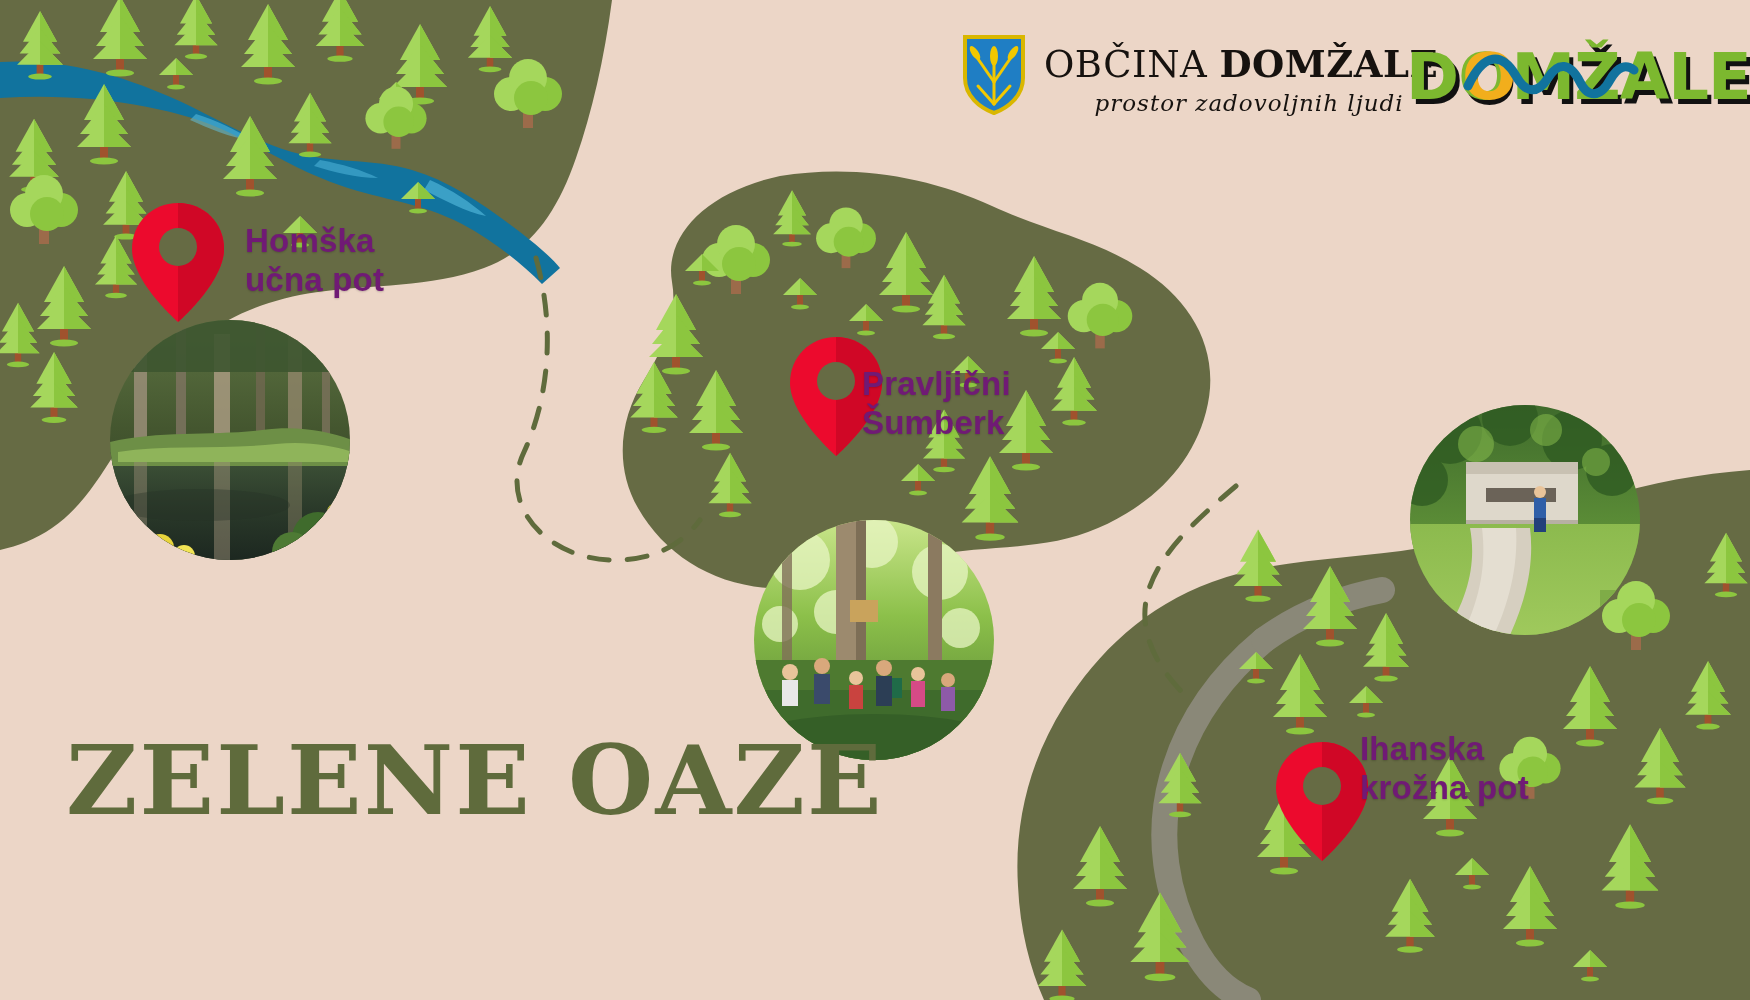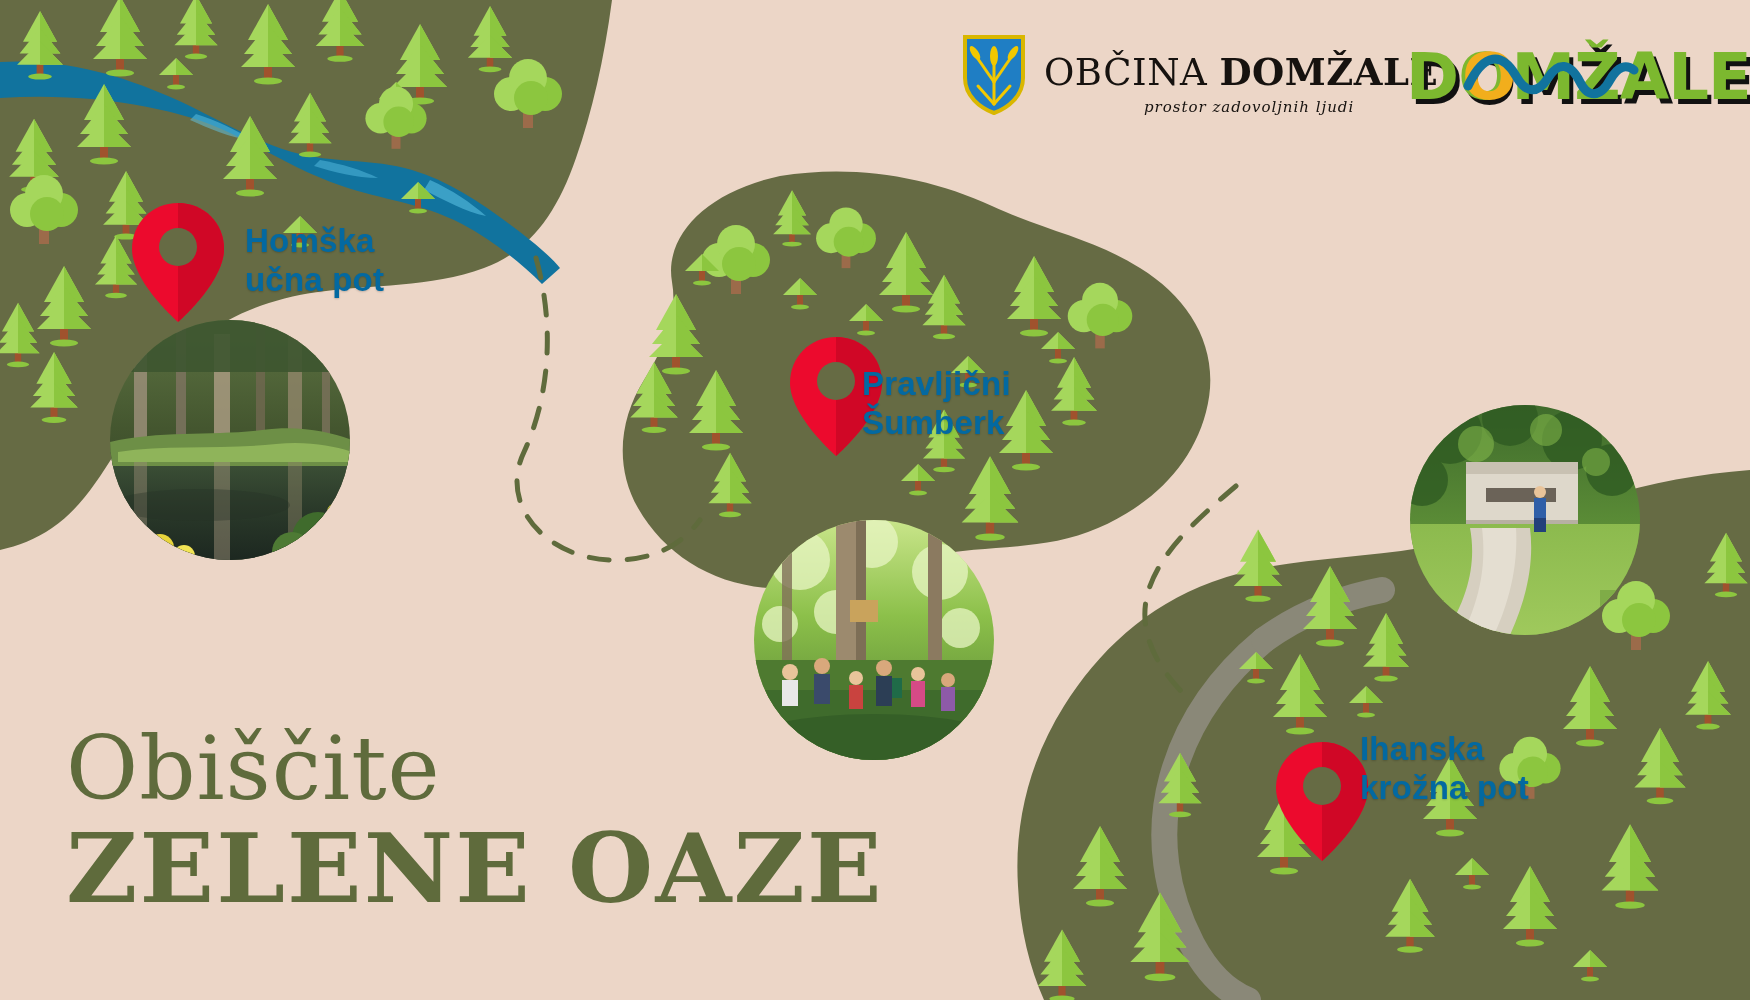--- a/index.html
+++ b/index.html
@@ -8,21 +8,21 @@
     background:#ecd6c7;
     font-family:"Liberation Sans",sans-serif;
     position:relative;
   }
   #stage{position:absolute;inset:0;width:1750px;height:1000px;}
   svg.layer{position:absolute;left:0;top:0;width:1750px;height:1000px;}
 
   
   .maplabel{
     position:absolute;
-    color:#0369a1;
+    color:#701a75;
     font-weight:700;
     font-size:33px;
     line-height:1.17;
     letter-spacing:0.2px;
     white-space:pre;
     text-shadow:0 1px 2px rgba(0,0,0,.18);
   }
   #label-homska{left:245px;top:222px;}
   #label-sumberk{left:862px;top:365px;}
   #label-ihanska{left:1360px;top:730px;}
@@ -57,21 +57,21 @@
     display:flex;align-items:flex-end;gap:18px;
   }
   #logo-obcina .wordmark{display:flex;flex-direction:column;align-items:center;}
   #logo-obcina .l1{
     font-family:"DejaVu Serif",serif;
     font-size:37px;color:#16120f;letter-spacing:.5px;white-space:pre;
   }
   #logo-obcina .l1 b{font-weight:700;}
   #logo-obcina .l2{
     font-family:"DejaVu Serif",serif;
-    font-style:italic;font-size:15px;color:#16120f;
+    font-style:italic;font-size:23px;color:#16120f;
     letter-spacing:1px;margin-top:4px;white-space:pre;margin-left:16px;
   }
 
   #logo-domzale{
     position:absolute;left:1406px;top:36px;
     width:310px;height:82px;
   }
   #logo-domzale .dz-text{
     position:absolute;left:0;top:0;
     font-family:"DejaVu Sans",sans-serif;
@@ -406,21 +406,20 @@
     </g>
   </svg>
 
   <div class="maplabel" id="label-homska"><span>Homška</span><br><span>učna pot</span></div>
 
   <div class="maplabel" id="label-ihanska"><span>Ihanska</span><br><span>krožna pot</span></div>
 
   <div class="maplabel" id="label-sumberk"><span>Pravljični</span><br><span>Šumberk</span></div>
 
   <div id="headline">
-    <span class="line1">Obiščite</span>
     <span class="line2">ZELENE OAZE</span>
   </div>
 
   <div id="logo-obcina">
     <svg width="64" height="82" viewBox="0 0 64 82">
       <path d="M3,3 L61,3 L61,44 C61,62 46,74 32,79 C18,74 3,62 3,44 Z" fill="#1f7ec4" stroke="#d9b700" stroke-width="4"></path>
       <g stroke="#f2c800" stroke-width="3" fill="none" stroke-linecap="round">
         <path d="M32,70 L32,28"></path>
         <path d="M32,48 L14,22"></path>
         <path d="M32,48 L50,22"></path>

